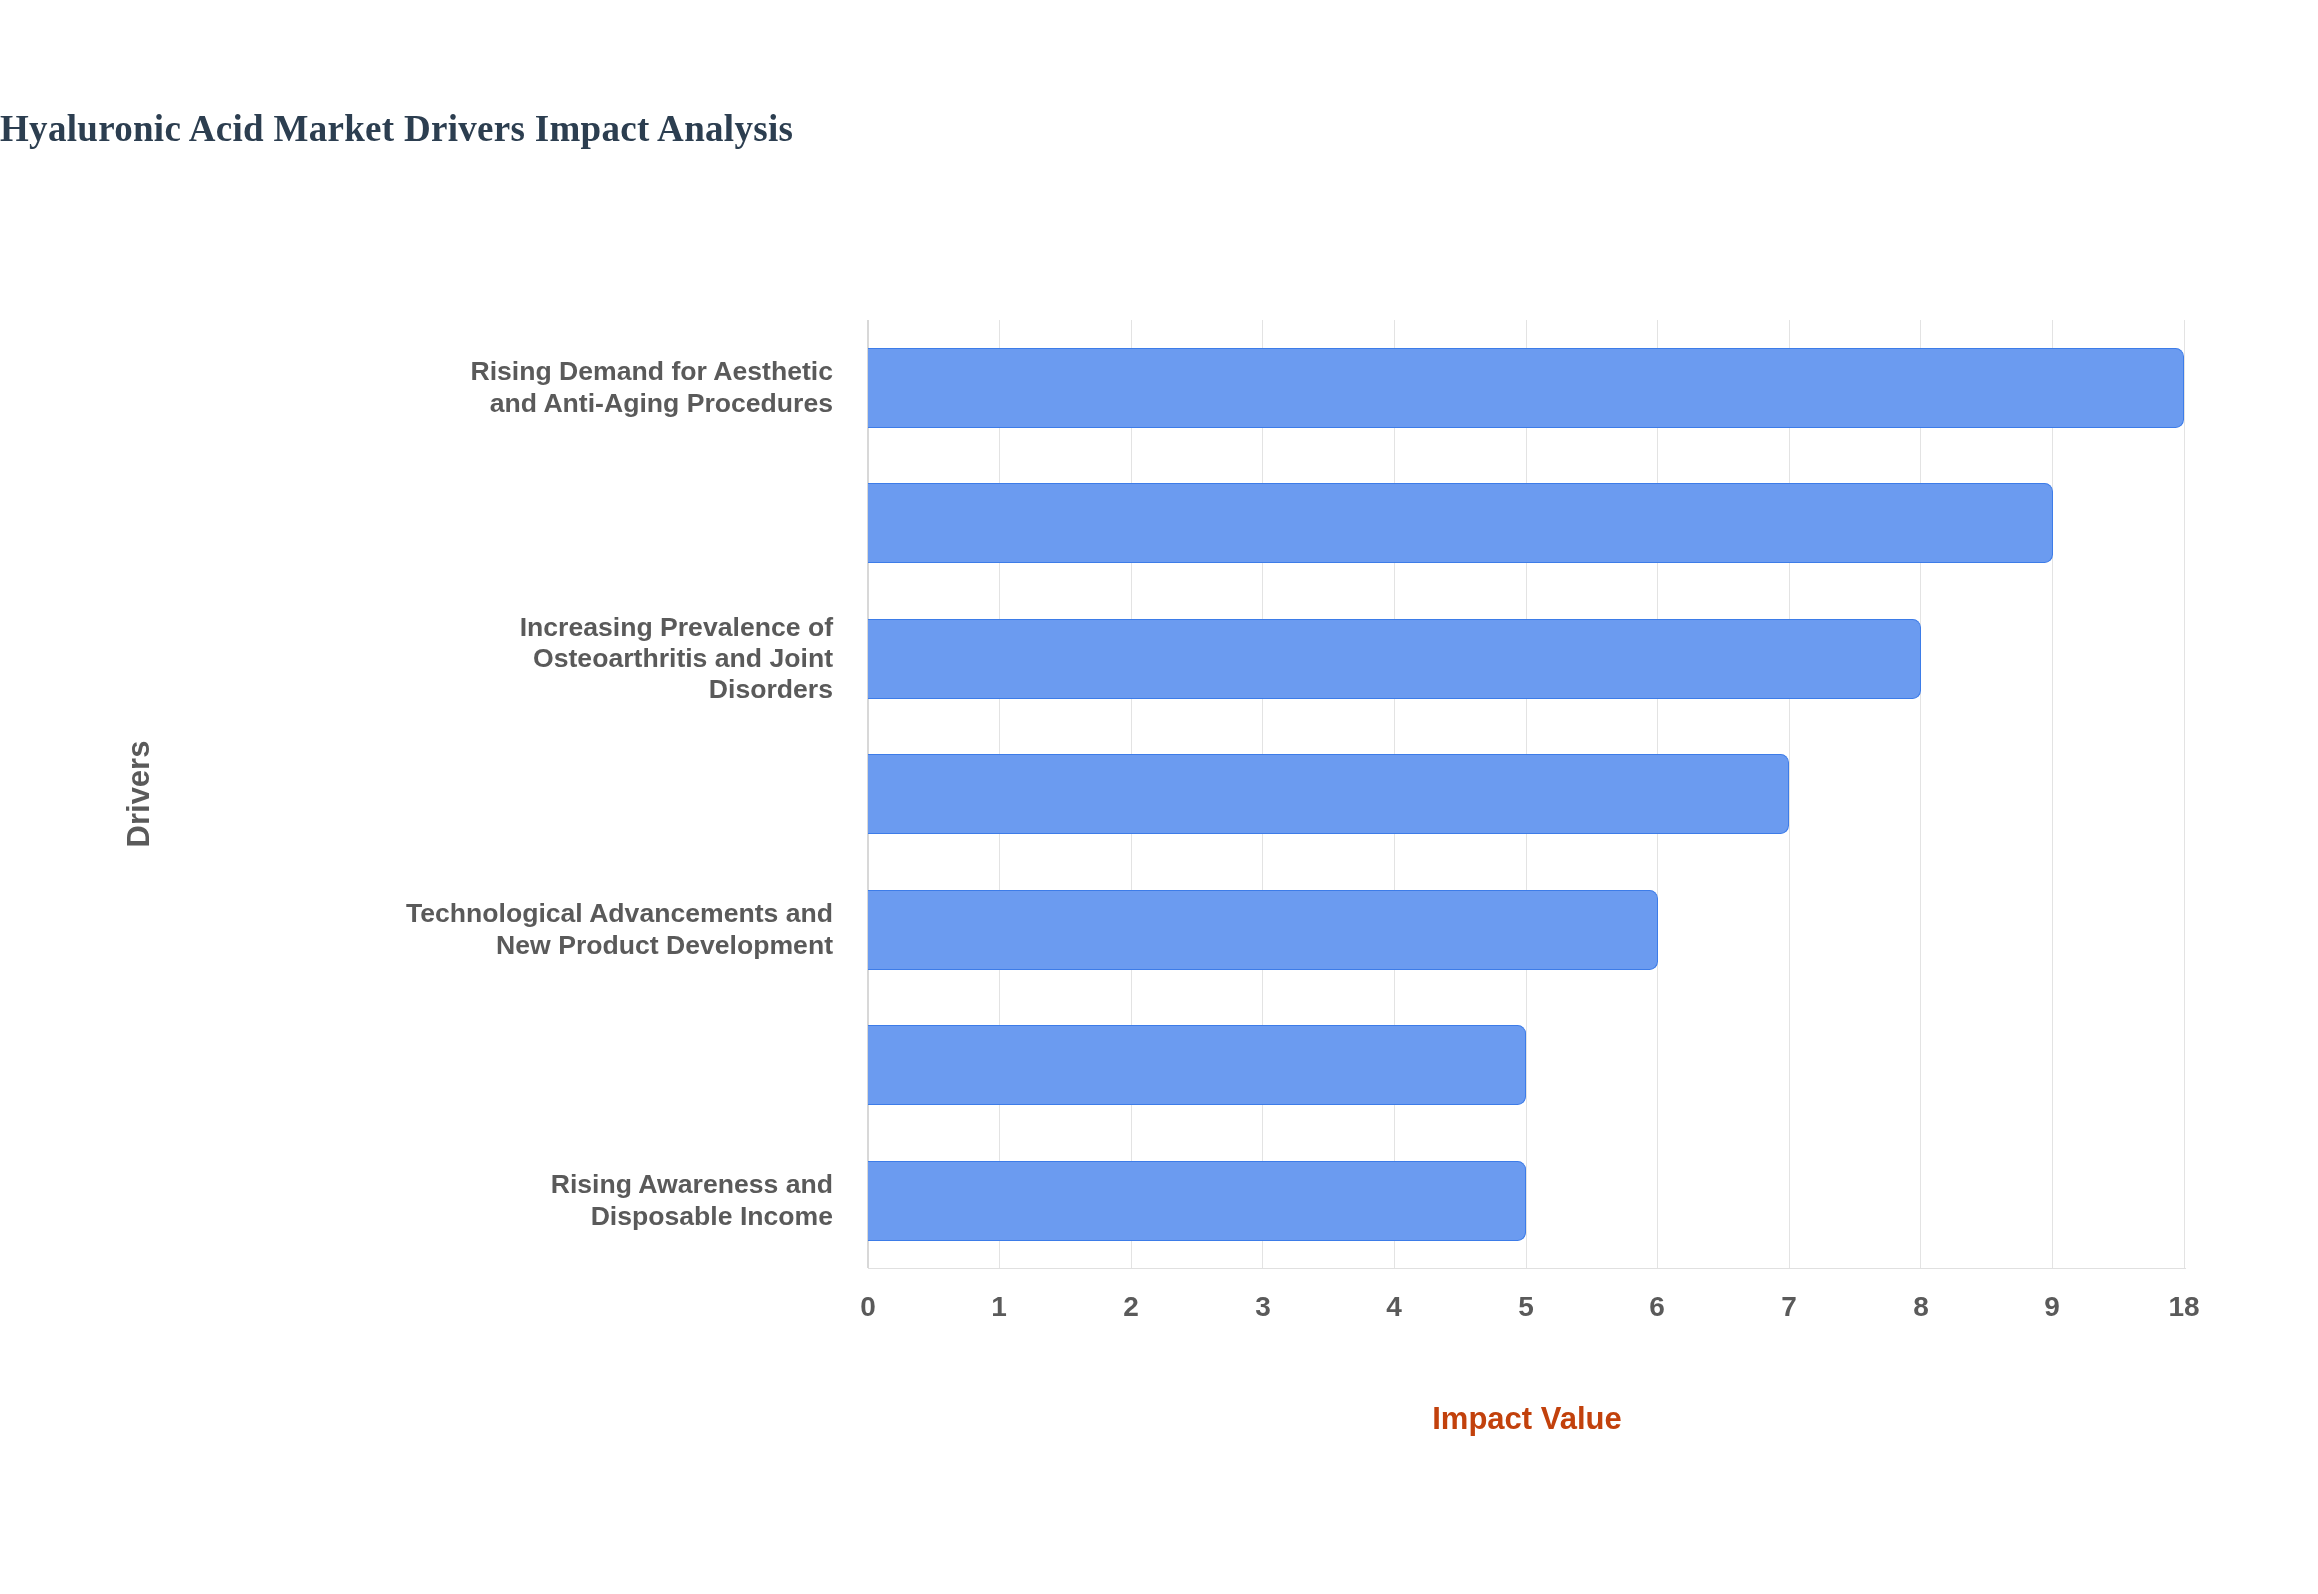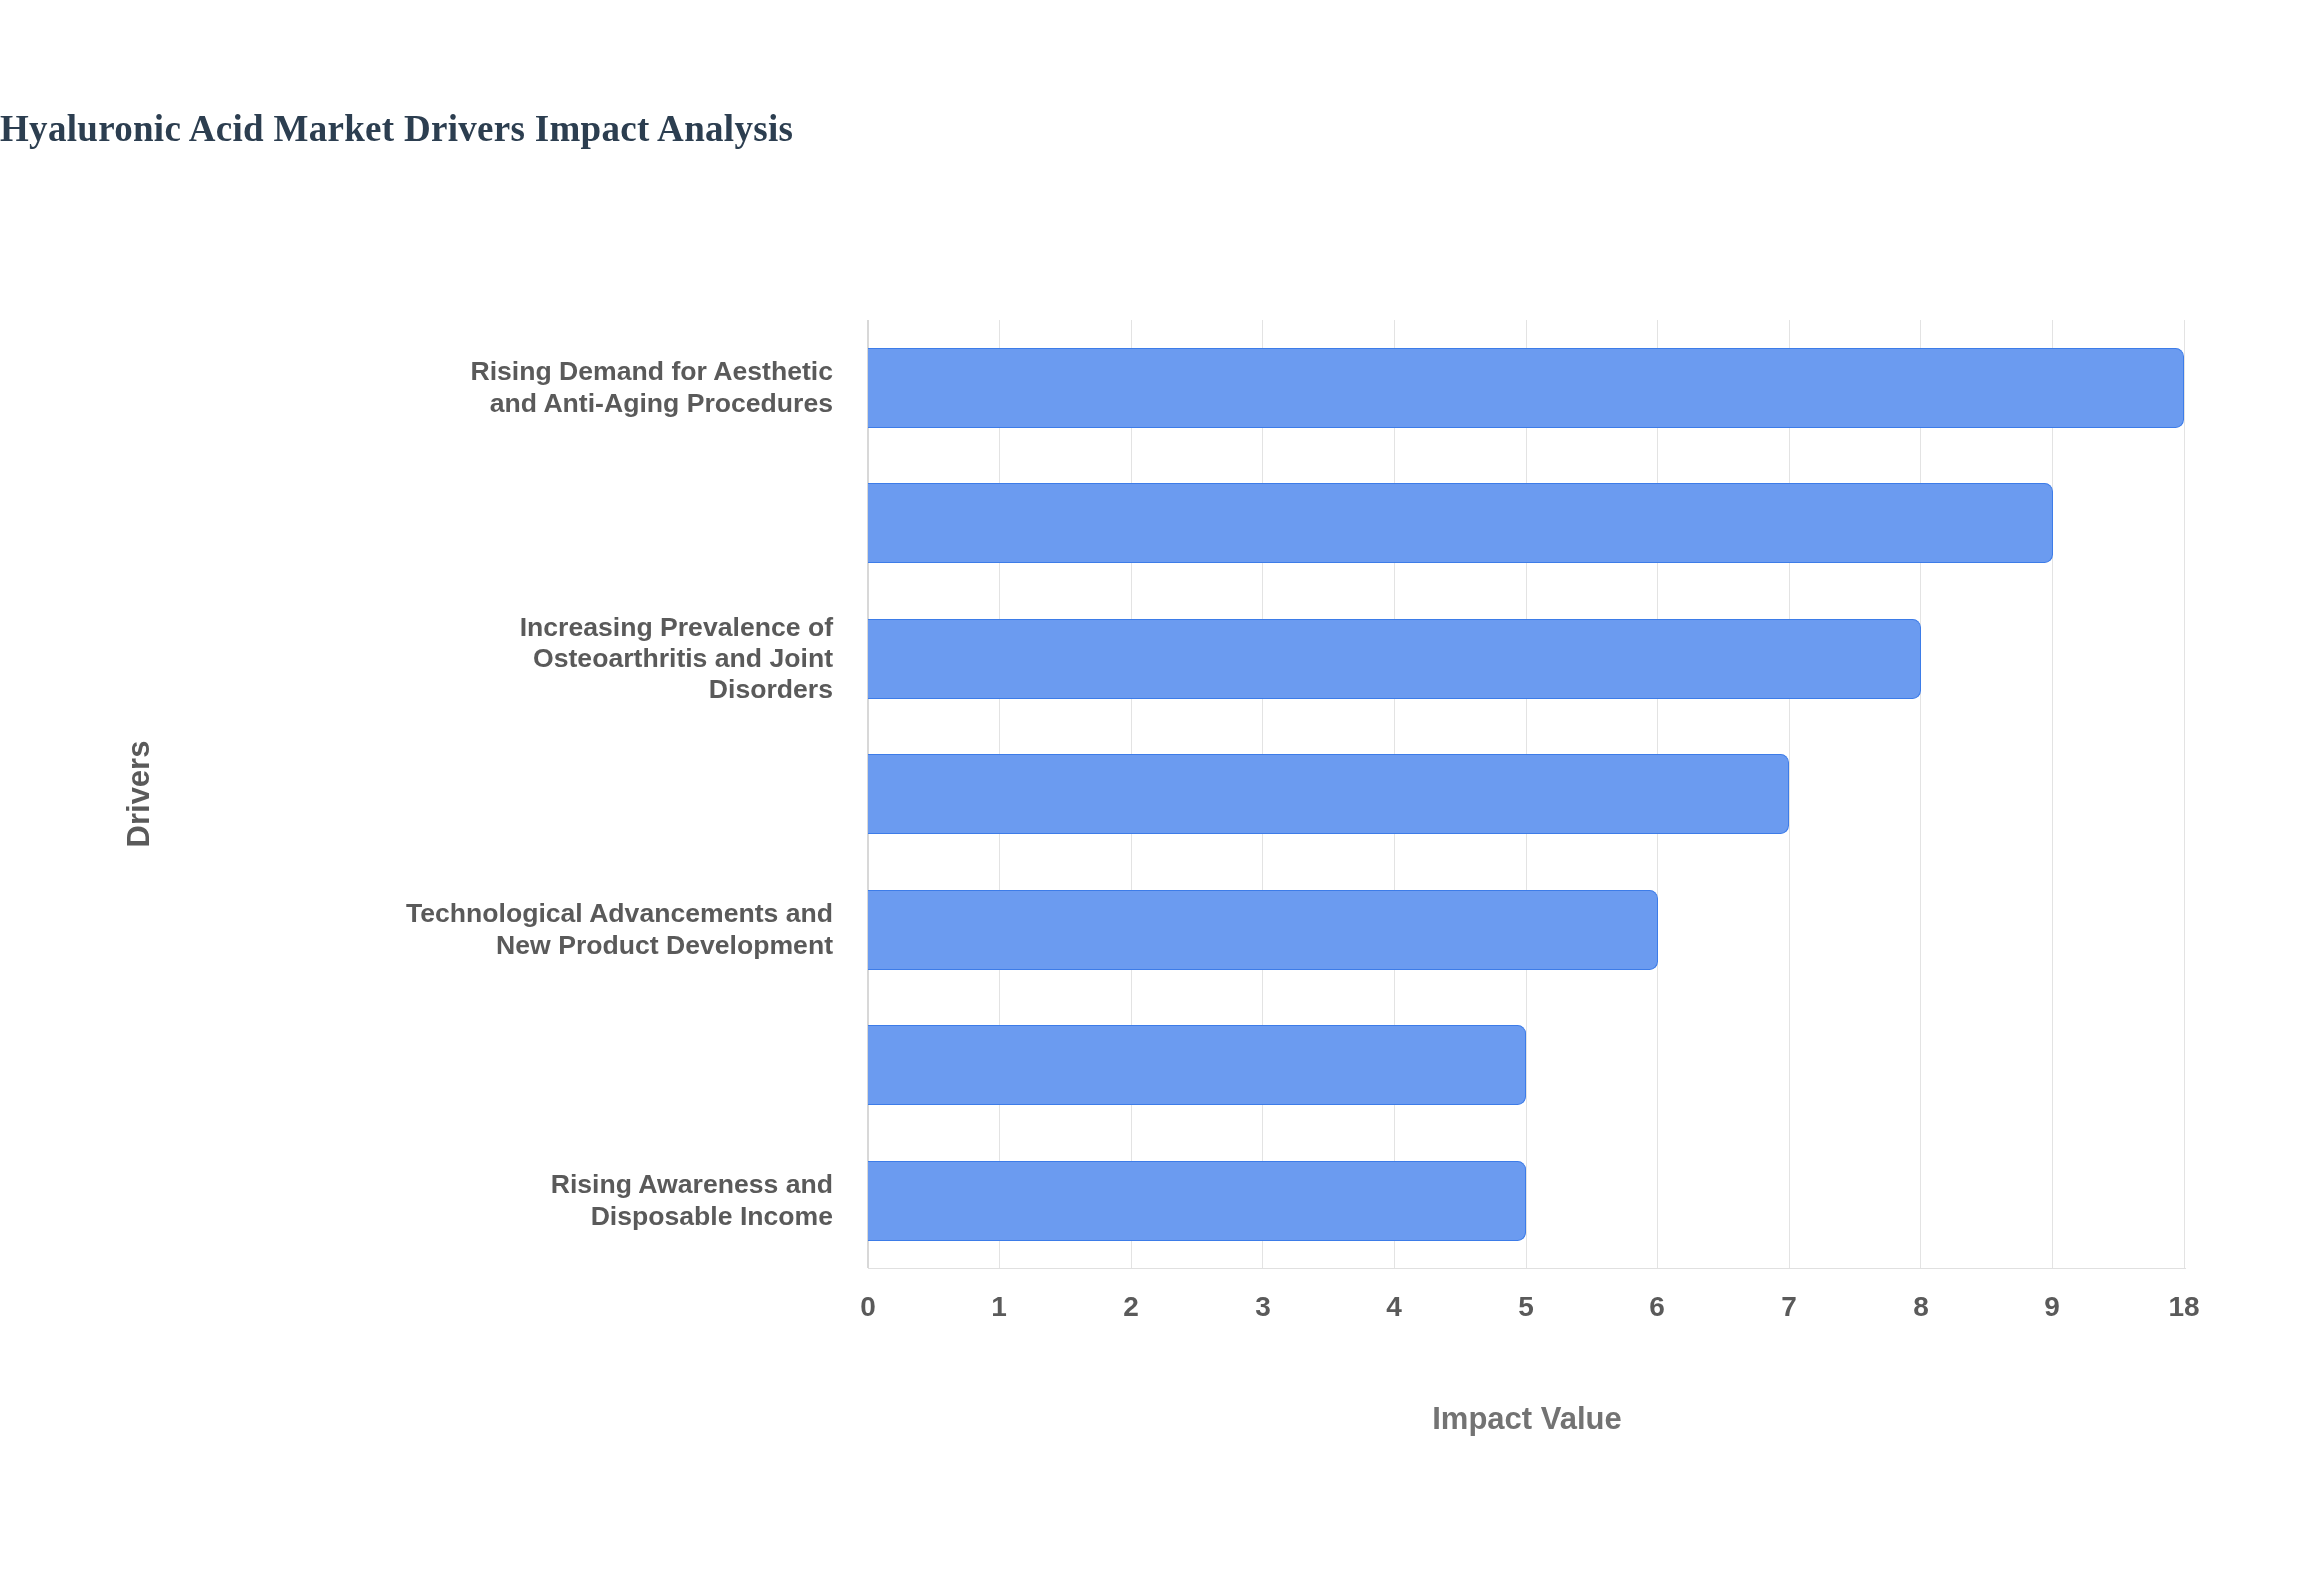--- a/index.html
+++ b/index.html
@@ -109,21 +109,21 @@
 
   
   #x-axis-title {
     position: absolute;
     left: 868px;
     top: 1401px;
     width: 1318px;
     text-align: center;
     font-size: 31px;
     font-weight: bold;
-    color: #737373;
+    color: #c2410c;
   }
   #y-axis-title {
     position: absolute;
     left: 139px;
     top: 794px;
     font-size: 31px;
     font-weight: bold;
     color: #5a5a5a;
     transform: translate(-50%, -50%) rotate(-90deg);
     transform-origin: center center;

